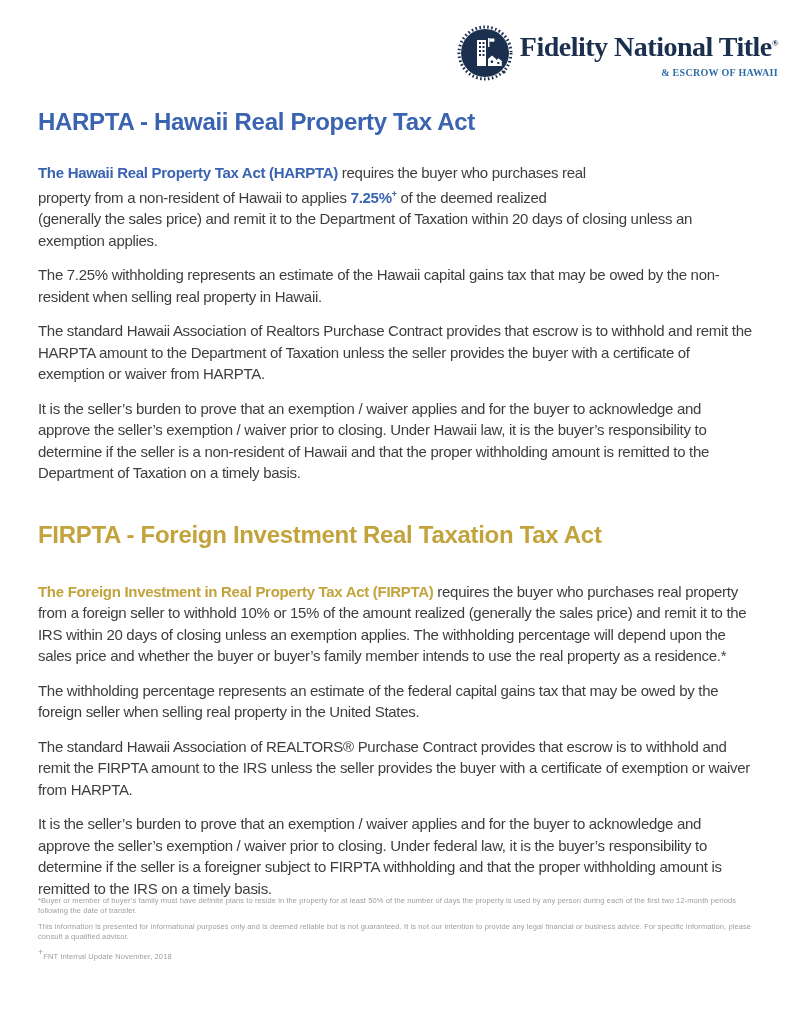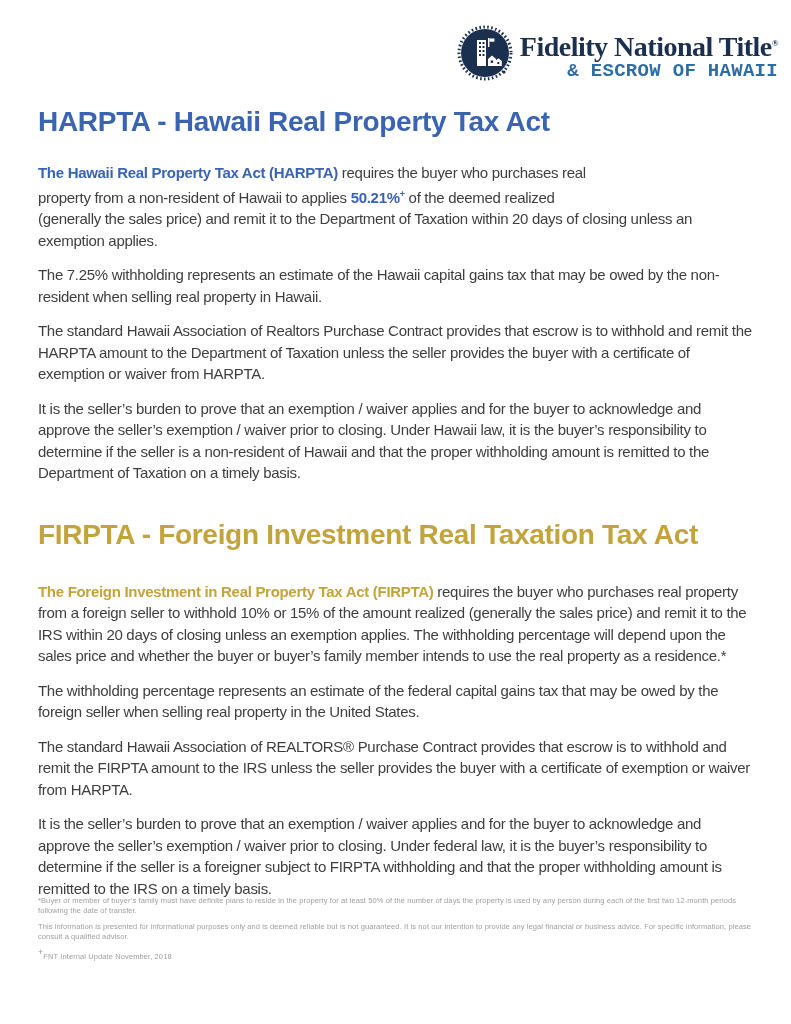--- a/index.html
+++ b/index.html
@@ -30,36 +30,36 @@
     font-family:"Liberation Serif",serif;
     font-weight:bold;
     font-size:28px;
     line-height:30px;
     color:var(--navy,#1b2f4e);
     letter-spacing:-0.5px;
     white-space:nowrap;
   }
   .brand sup{font-size:9px;vertical-align:super;}
   .brand-sub{
-    font-family:Liberation Mono, monospace;
+    font-family:Liberation Serif, serif;
     font-weight:bold;
-    font-size:19px;
+    font-size:10px;
     line-height:15px;
     color:var(--escrow-blue,#2e6da4);
     letter-spacing:0.3px;
     white-space:nowrap;
   }
   
   .content{
     position:absolute;left:38px;top:105px;width:716px;
   }
   h1{
     font-family:"Liberation Sans",sans-serif;
     font-weight:bold;
-    font-size:28px;
+    font-size:24px;
     line-height:34px;
     letter-spacing:-0.3px;
   }
   h1.harpta{color:var(--harpta-blue,#3a63b1);margin-bottom:23px;}
   h1.firpta{color:var(--firpta-gold,#c3a33c);margin-top:34px;margin-bottom:29px;}
   p.body{
     font-size:15px;
     letter-spacing:-0.3px;
     line-height:21.5px;
     color:var(--body-text,#3e3e3e);
@@ -125,21 +125,21 @@
     </span>
   </header>
 
   <main class="content">
 
     <section>
       <h1 class="harpta">HARPTA - Hawaii Real Property Tax Act</h1>
 
       <p class="body">
         <span class="lead-blue">The Hawaii Real Property Tax Act (HARPTA)</span><span> requires the buyer who purchases real</span><br>
-        <span>property from a non-resident of Hawaii to applies </span><span class="rate"><span>50.21%</span><sup>+</sup></span><span> of the deemed realized</span><br>
+        <span>property from a non-resident of Hawaii to applies </span><span class="rate"><span>7.25%</span><sup>+</sup></span><span> of the deemed realized</span><br>
         <span>(generally the sales price) and remit it to the Department of Taxation within 20 days of closing unless an exemption applies.</span>
       </p>
 
       <p class="body">The 7.25% withholding represents an estimate of the Hawaii capital gains tax that may be owed by the non-resident when selling real property in Hawaii.</p>
       <p class="body">The standard Hawaii Association of Realtors Purchase Contract provides that escrow is to withhold and remit the HARPTA amount to the Department of Taxation unless the seller provides the buyer with a certificate of exemption or waiver from HARPTA.</p>
       <p class="body">It is the seller’s burden to prove that an exemption / waiver applies and for the buyer to acknowledge and approve the seller’s exemption / waiver prior to closing. Under Hawaii law, it is the buyer’s responsibility to determine if the seller is a non-resident of Hawaii and that the proper withholding amount is remitted to the Department of Taxation on a timely basis.</p>
     </section>
 
     <section>
       <h1 class="firpta">FIRPTA - Foreign Investment Real Taxation Tax Act</h1>

